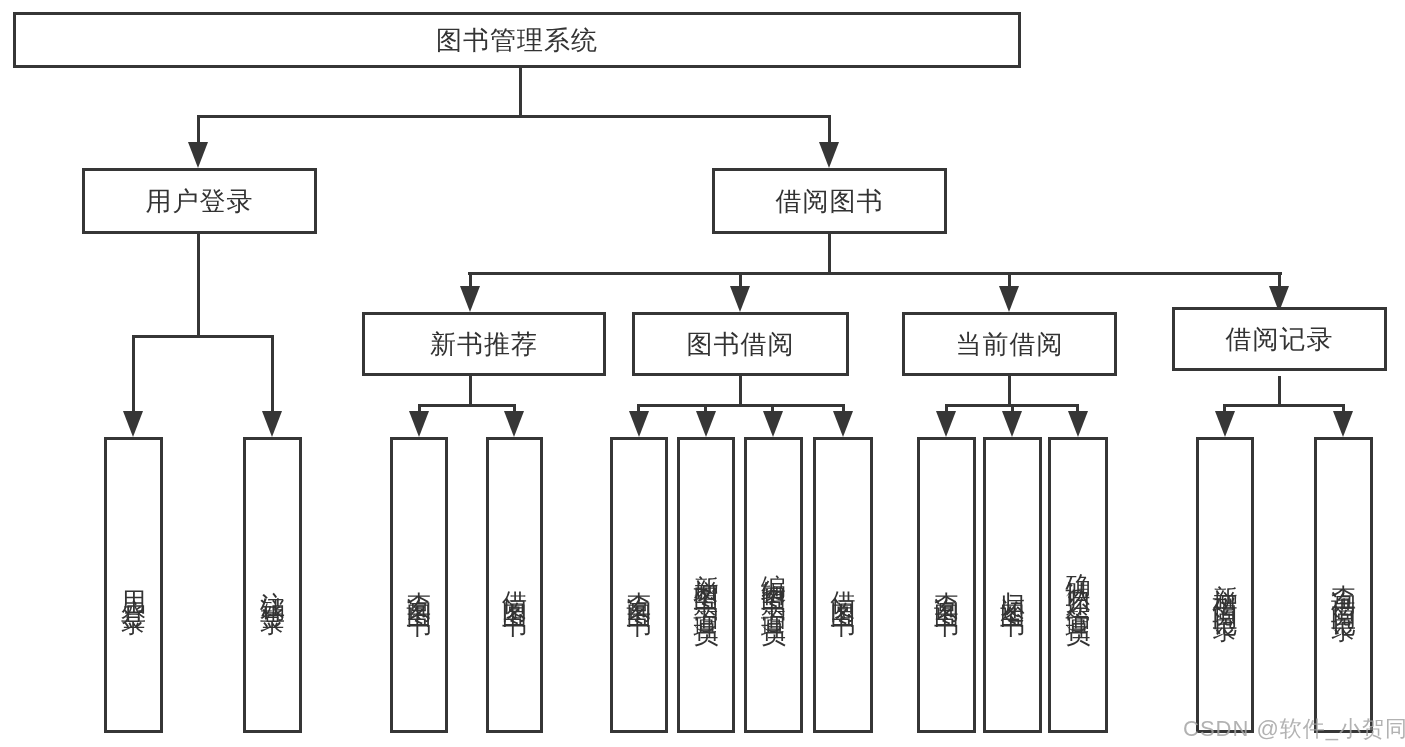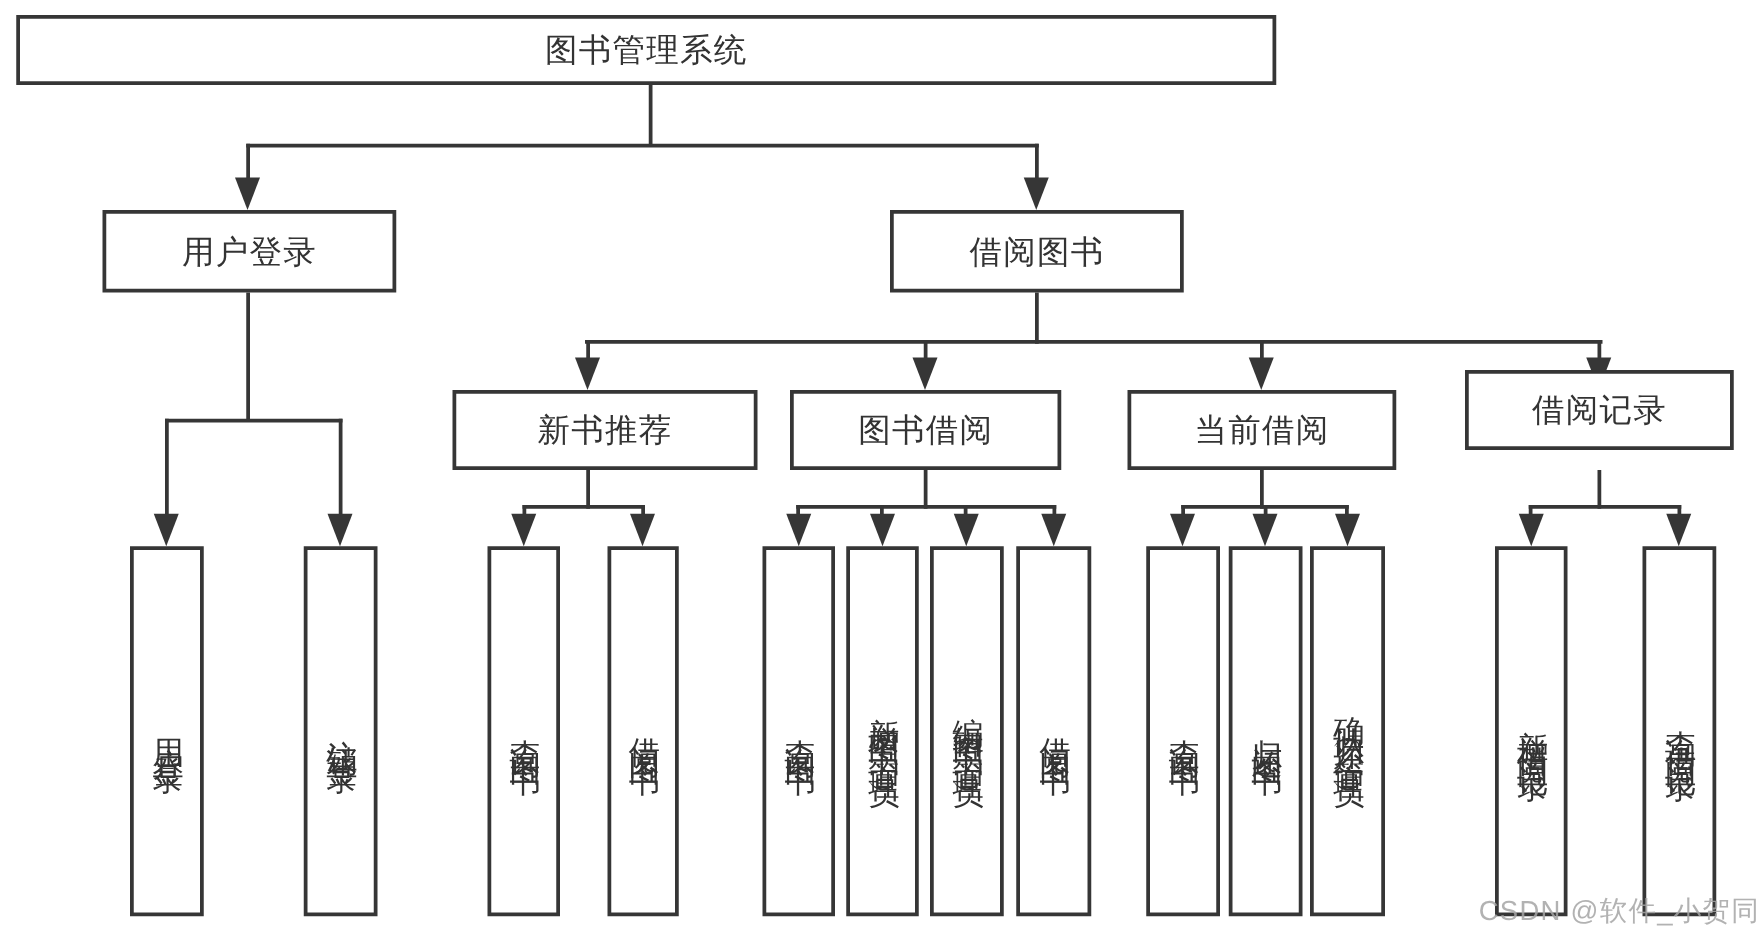--- a/index.html
+++ b/index.html
@@ -80,21 +80,21 @@
   <div class="vline" style="left:739px;top:272px;height:16px;"></div>
   <div class="arrow" style="left:730px;top:286px;"></div>
   <div class="vline" style="left:1008px;top:272px;height:16px;"></div>
   <div class="arrow" style="left:999px;top:286px;"></div>
   <div class="vline" style="left:1278px;top:272px;height:16px;"></div>
   <div class="arrow" style="left:1269px;top:286px;"></div>
 
   <div class="node" style="left:362px;top:312px;width:244px;height:64px;">新书推荐</div>
   <div class="node" style="left:902px;top:312px;width:215px;height:64px;">当前借阅</div>
   <div class="node" style="left:632px;top:312px;width:217px;height:64px;">图书借阅</div>
-  <div class="node" style="left:1172px;top:296px;width:215px;height:64px;">借阅记录</div>
+  <div class="node" style="left:1172px;top:307px;width:215px;height:64px;">借阅记录</div>
 
   <div class="vline" style="left:469px;top:376px;height:31px;"></div>
   <div class="hline" style="left:418px;top:404px;width:98px;"></div>
   <div class="vline" style="left:418px;top:404px;height:11px;"></div>
   <div class="arrow" style="left:409px;top:411px;"></div>
   <div class="vline" style="left:513px;top:404px;height:11px;"></div>
   <div class="arrow" style="left:504px;top:411px;"></div>
 
   <div class="vline" style="left:739px;top:376px;height:31px;"></div>
   <div class="hline" style="left:637px;top:404px;width:208px;"></div>

